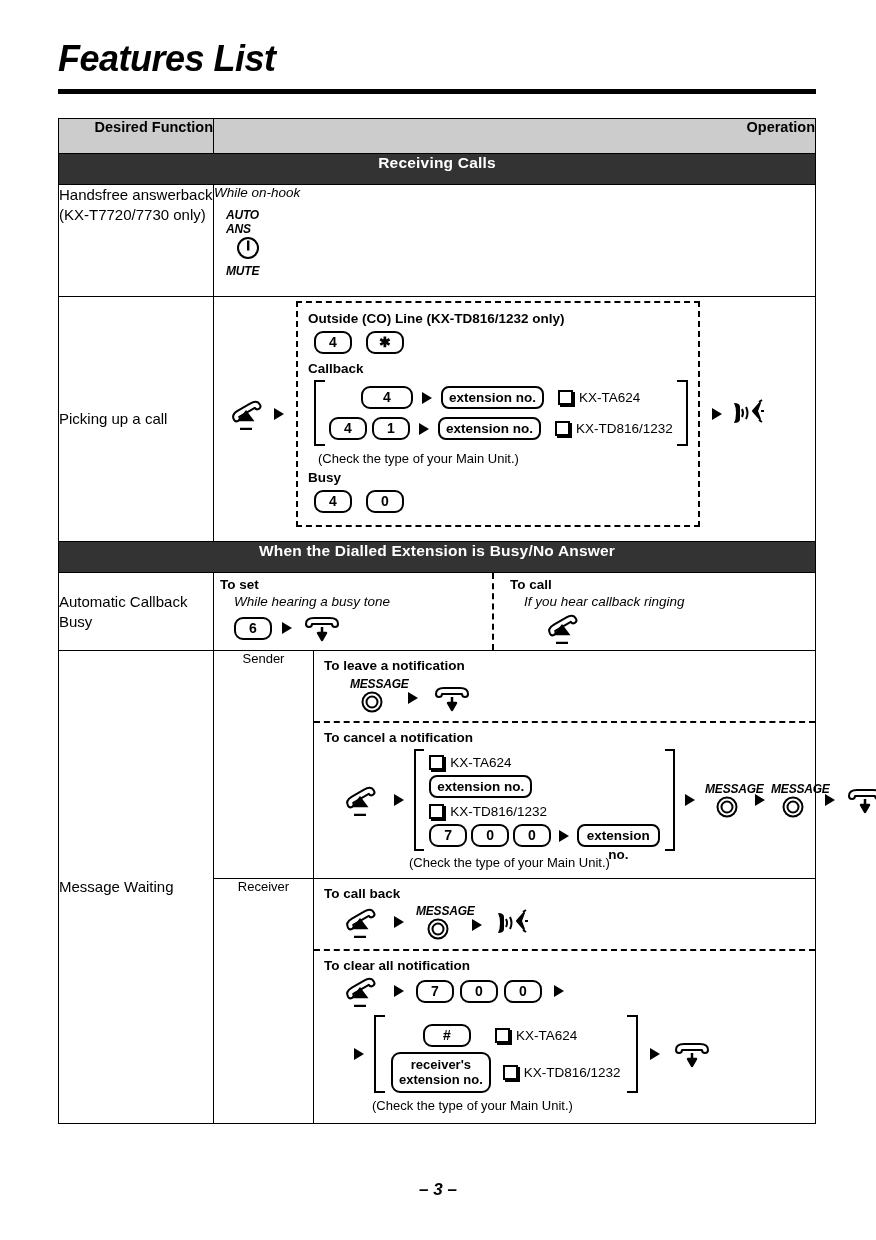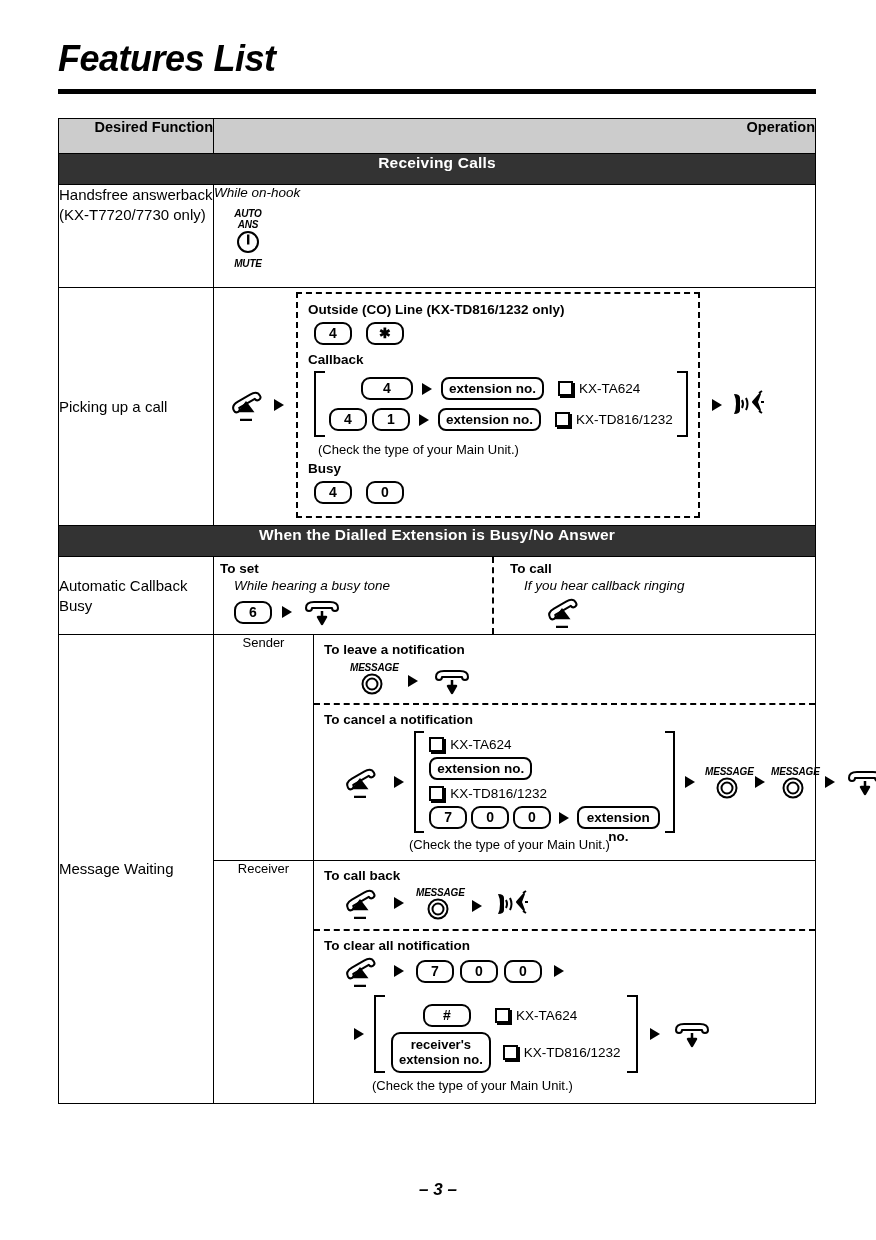--- a/index.html
+++ b/index.html
@@ -94,22 +94,22 @@
   .colflex{display:flex;flex-direction:column;}
 
   
   .sep-dash{border-top:2px dashed #000;}
   .vsep-dash{border-left:2px dashed #000;}
 
   .pg{
     position:absolute;left:0;top:1180px;width:876px;text-align:center;
     font-size:17px;font-style:italic;font-weight:bold;
   }
-  .mlab{font-size:10px;font-weight:bold;font-style:italic;letter-spacing:-0.2px;
-        text-align:center;display:block;}
+  .mlab{font-size:12px;font-weight:bold;font-style:italic;letter-spacing:-0.2px;
+        display:block;}
 </style>
 </head>
 <body>
 
 <div class="page">
 
   <div class="title">Features List</div>
   <div class="title-rule"></div>
 
   <table class="tbl">
@@ -141,21 +141,21 @@
           </svg>
           <span class="mlab">MUTE</span>
         </div>
         <div style="height:18px"></div>
       </td>
     </tr>
 
     <tr>
       <td class="fn mid">Picking up a call</td>
       <td class="op" colspan="2">
-        <div class="rowflex" style="padding:4px 0 7px 0;">
+        <div class="rowflex" style="padding:4px 0 14px 0;">
 
           <span class="ico" style="margin:0 6px 0 14px;">
             <svg width="40" height="32" viewBox="0 0 40 32">
               <g transform="rotate(-30 20 16)">
                 <path d="M5 14 q0 -6 8 -6 h14 q8 0 8 6 q0 3 -3 3 q-3 0 -3 -3 h-18 q0 3 -3 3 q-3 0 -3 -3 z" fill="#fff" stroke="#000" stroke-width="2" stroke-linejoin="round"></path>
               </g>
               <path d="M12 31 h12 M18 14 l6 8 h-12 z" fill="#000" stroke="#000" stroke-width="2.5"></path>
             </svg>
           </span>
           <span class="arw"></span>

